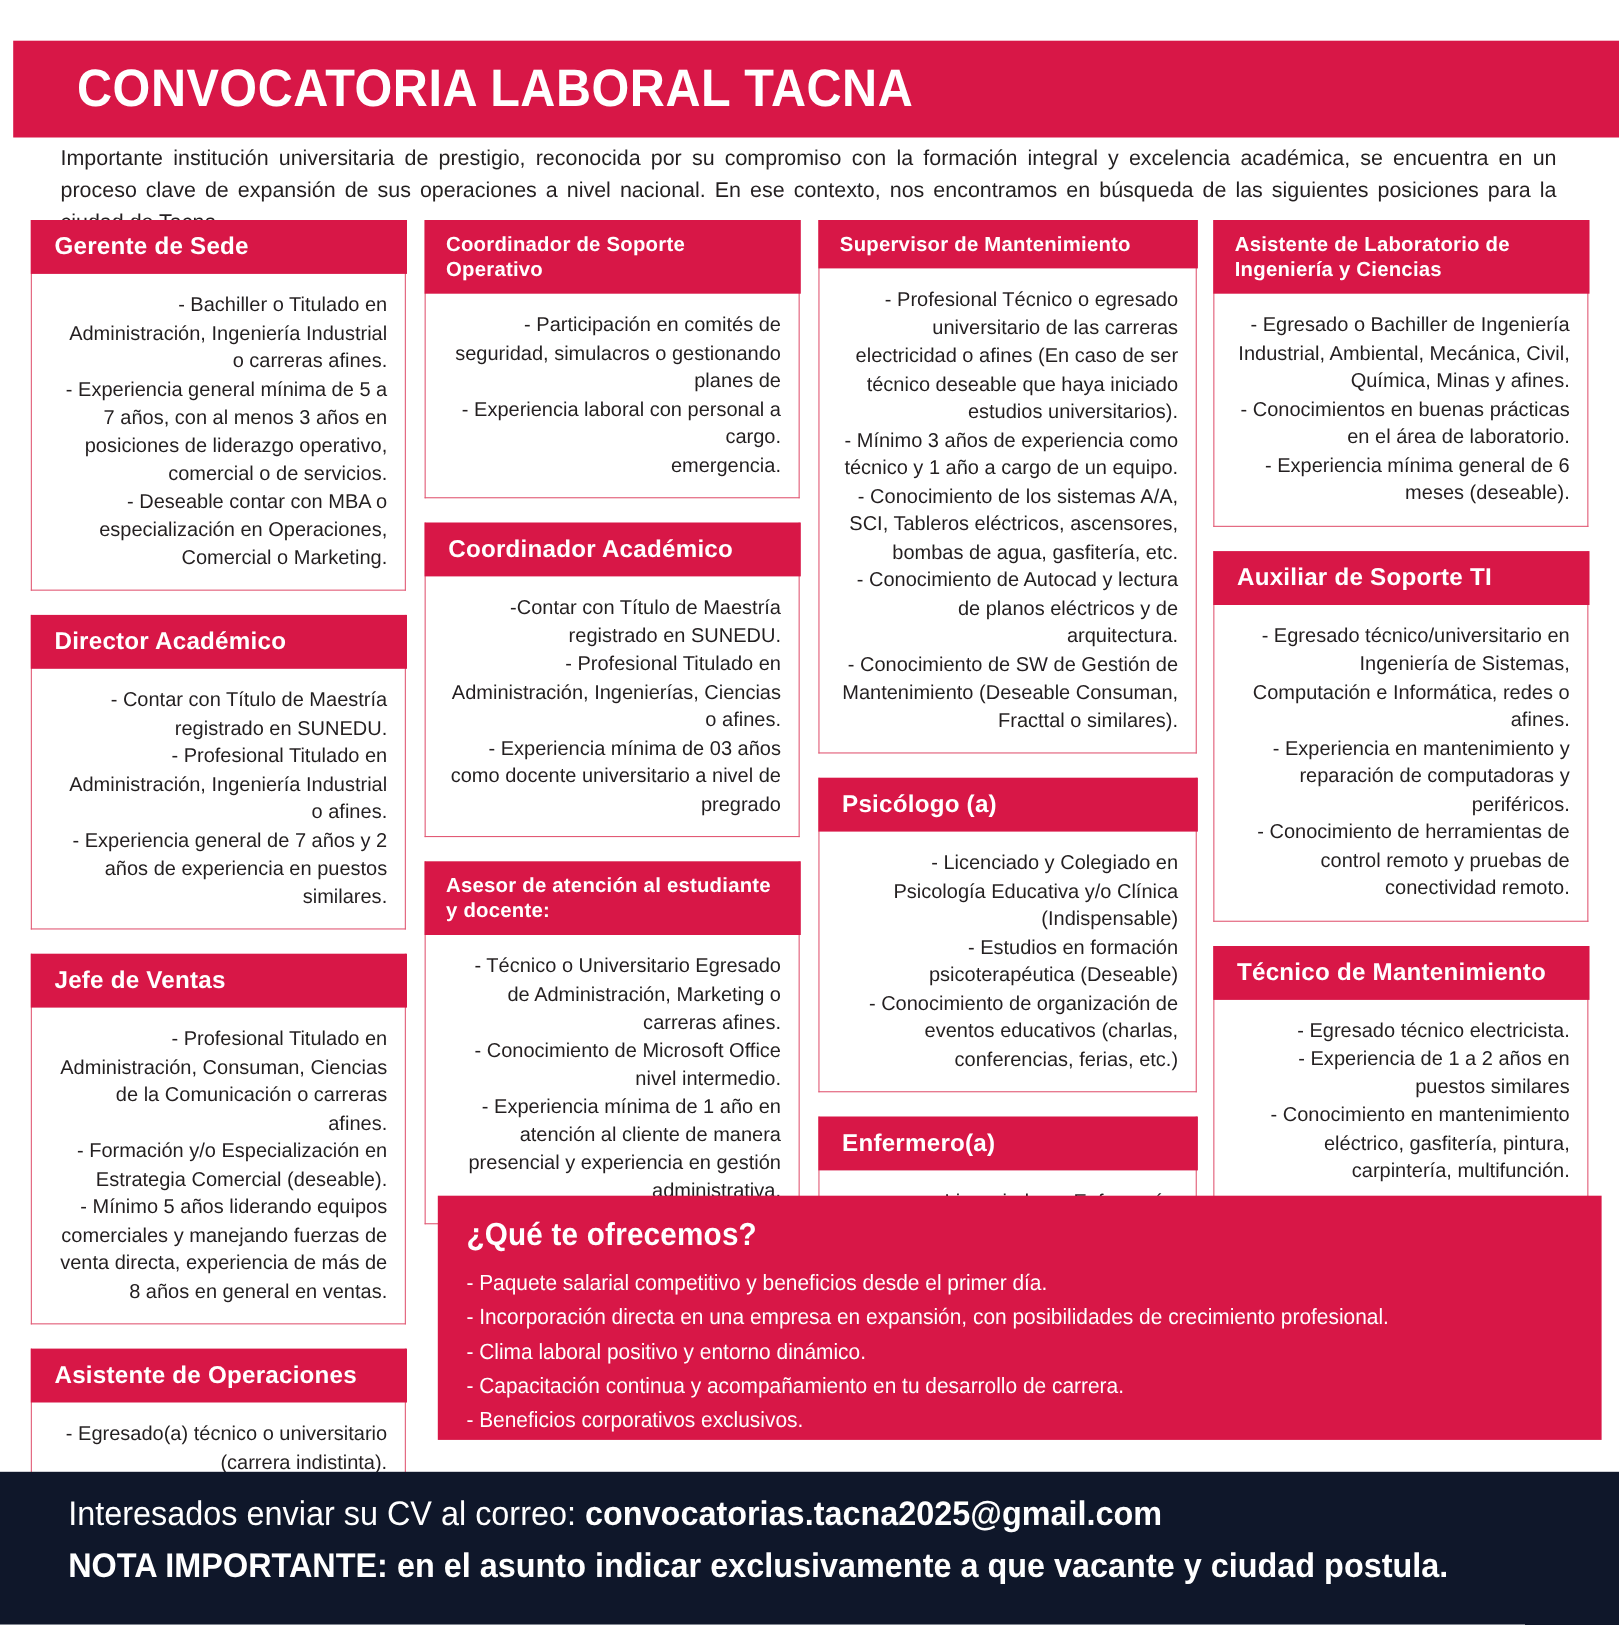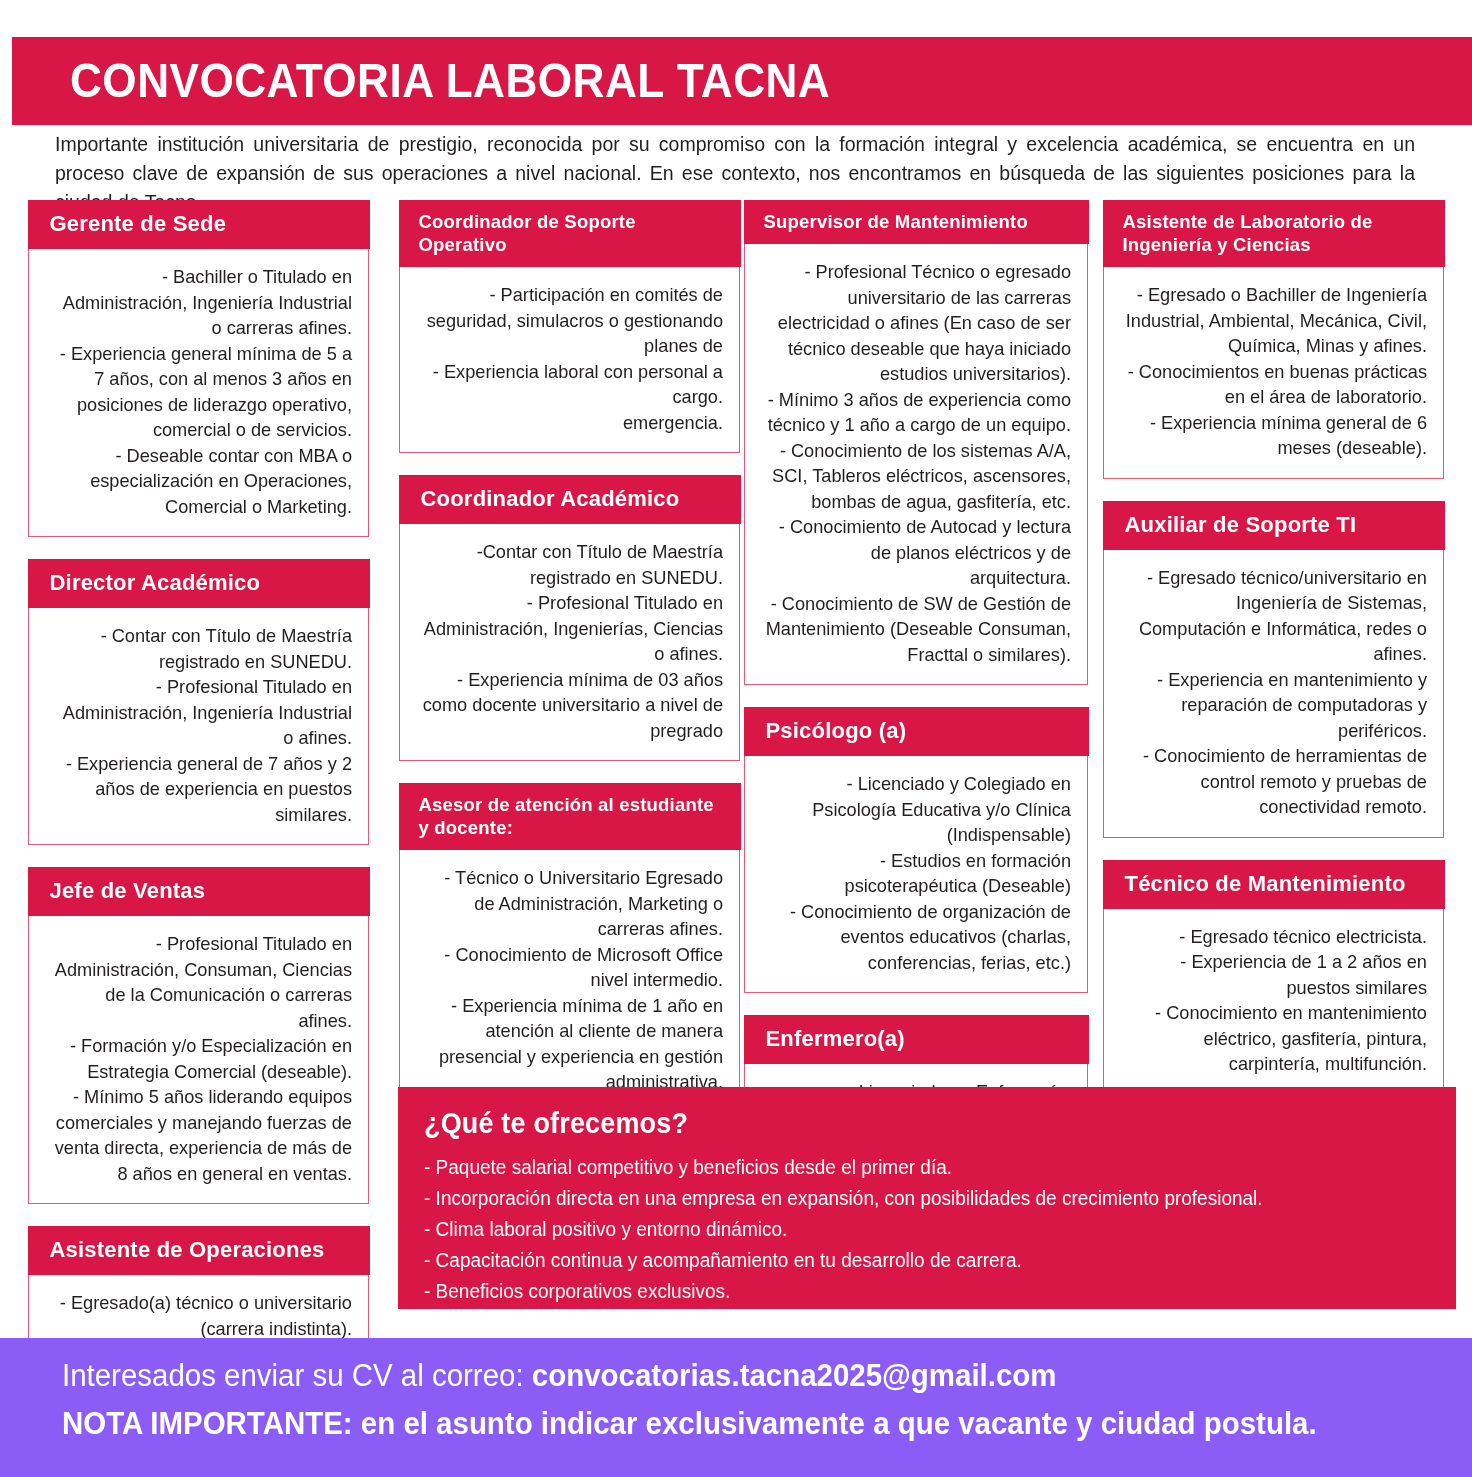--- a/index.html
+++ b/index.html
@@ -57,21 +57,21 @@
     position: absolute;
     left: 0;
     top: 200px;
     width: 1472px;
   }
   .col {
     position: absolute;
     top: 0;
   }
   .col-1 { left: 28px;   width: 341px; }
-  .col-2 { left: 399px;  width: 341px; }
+  .col-2 { left: 386px;  width: 341px; }
   .col-3 { left: 744px;  width: 344px; }
   .col-4 { left: 1103px; width: 341px; }
 
   .card {
     background: #ffffff;
     border: 1.5px solid #e25b76;
     border-top: none;
     margin-bottom: 22px;
     box-sizing: border-box;
   }
@@ -131,21 +131,21 @@
     white-space: nowrap;
   }
 
   
   .footer {
     position: absolute;
     left: 0;
     top: 1338px;
     width: 1472px;
     height: 139px;
-    background: #8b5cf6;
+    background: #0f172a;
     color: #ffffff;
   }
   .footer .line1 {
     position: absolute;
     left: 62px;
     top: 20px;
     font-size: 31px;
     font-family: "Liberation Sans Narrow", "Liberation Sans", sans-serif;
     transform: scaleX(0.95);
     transform-origin: left center;

